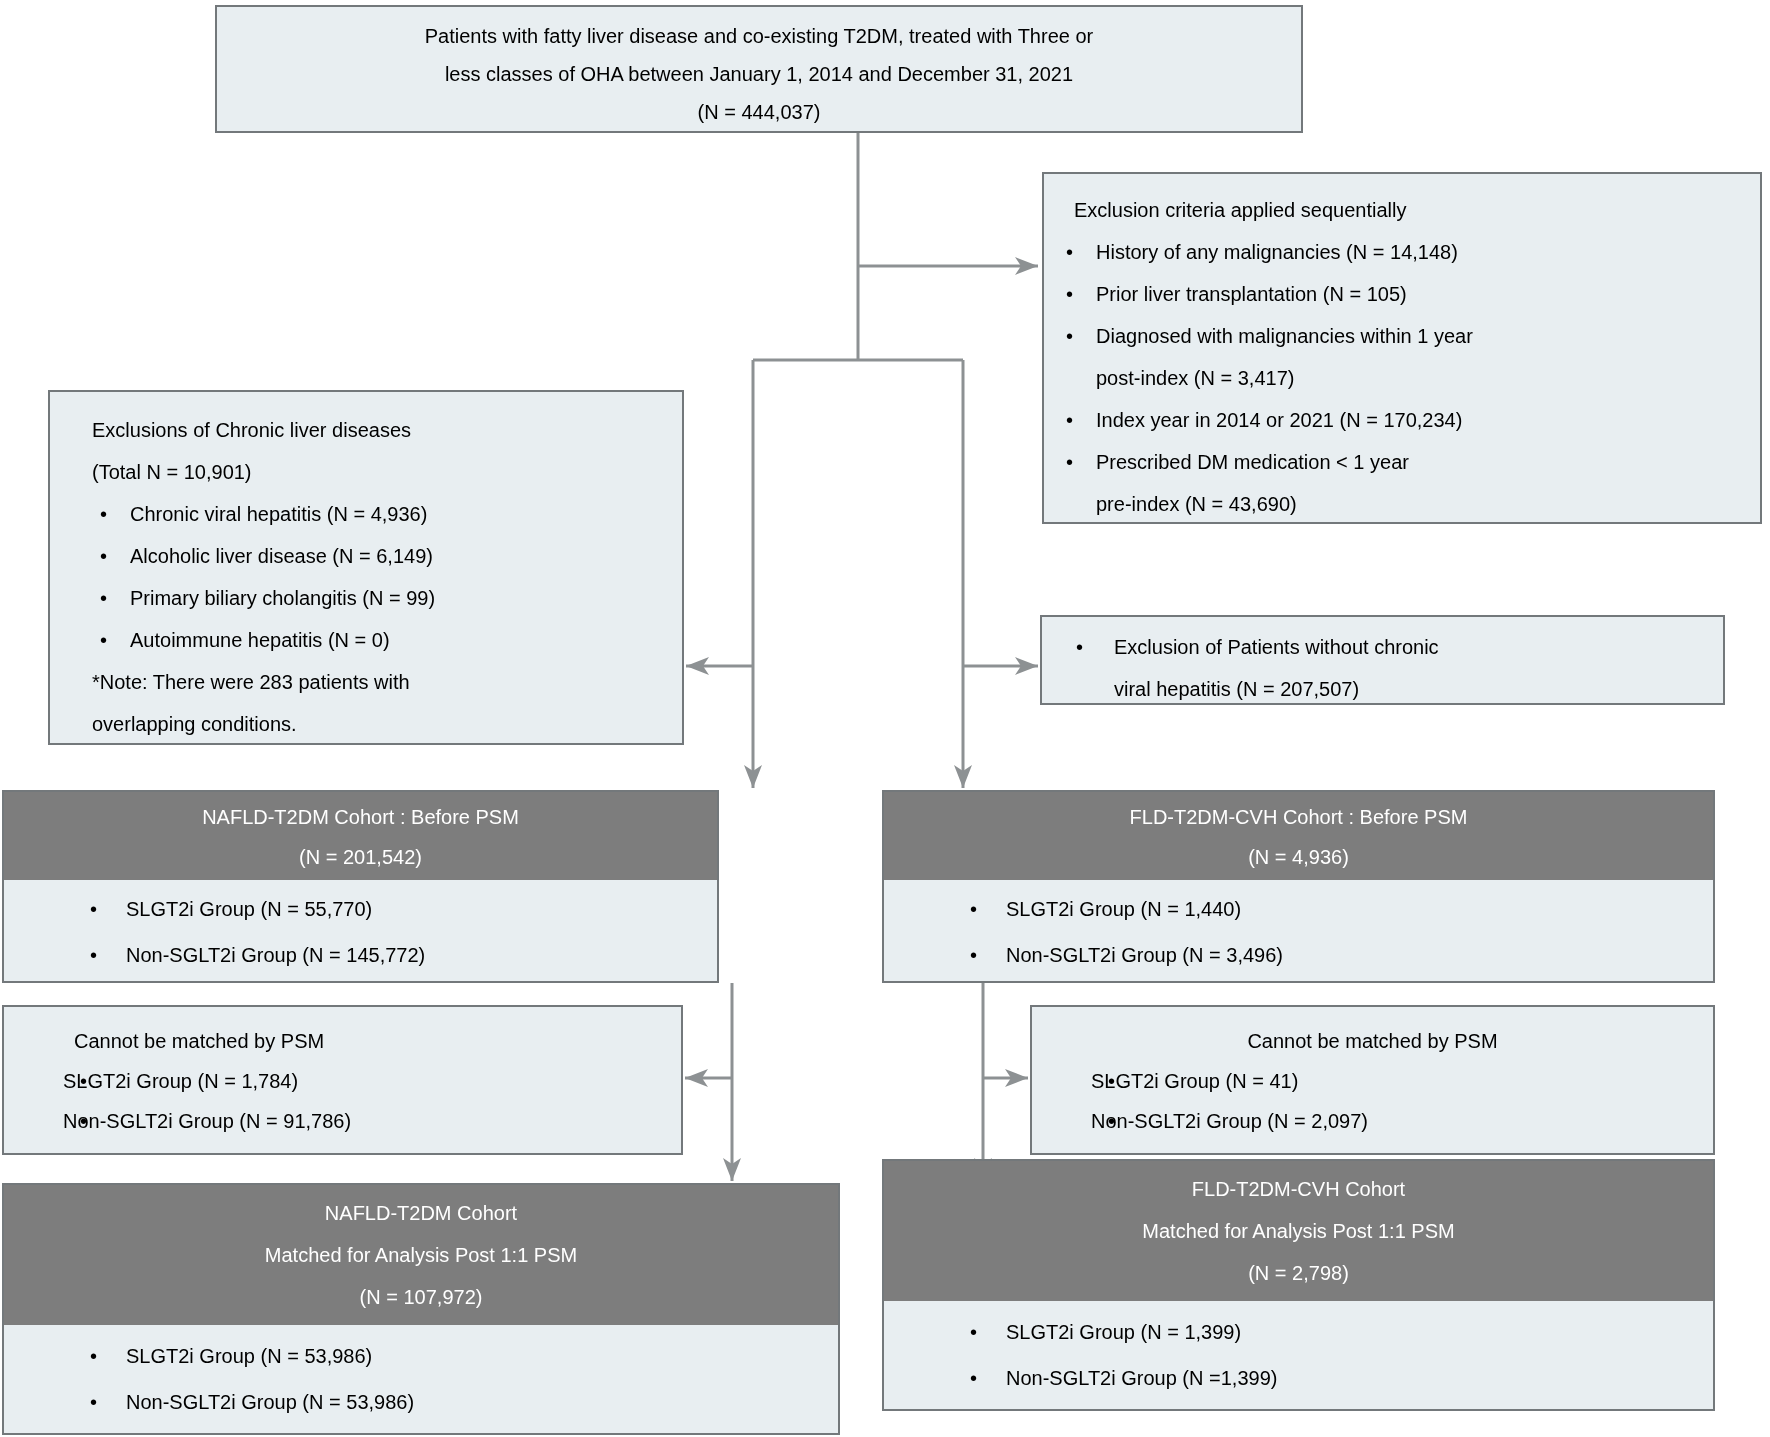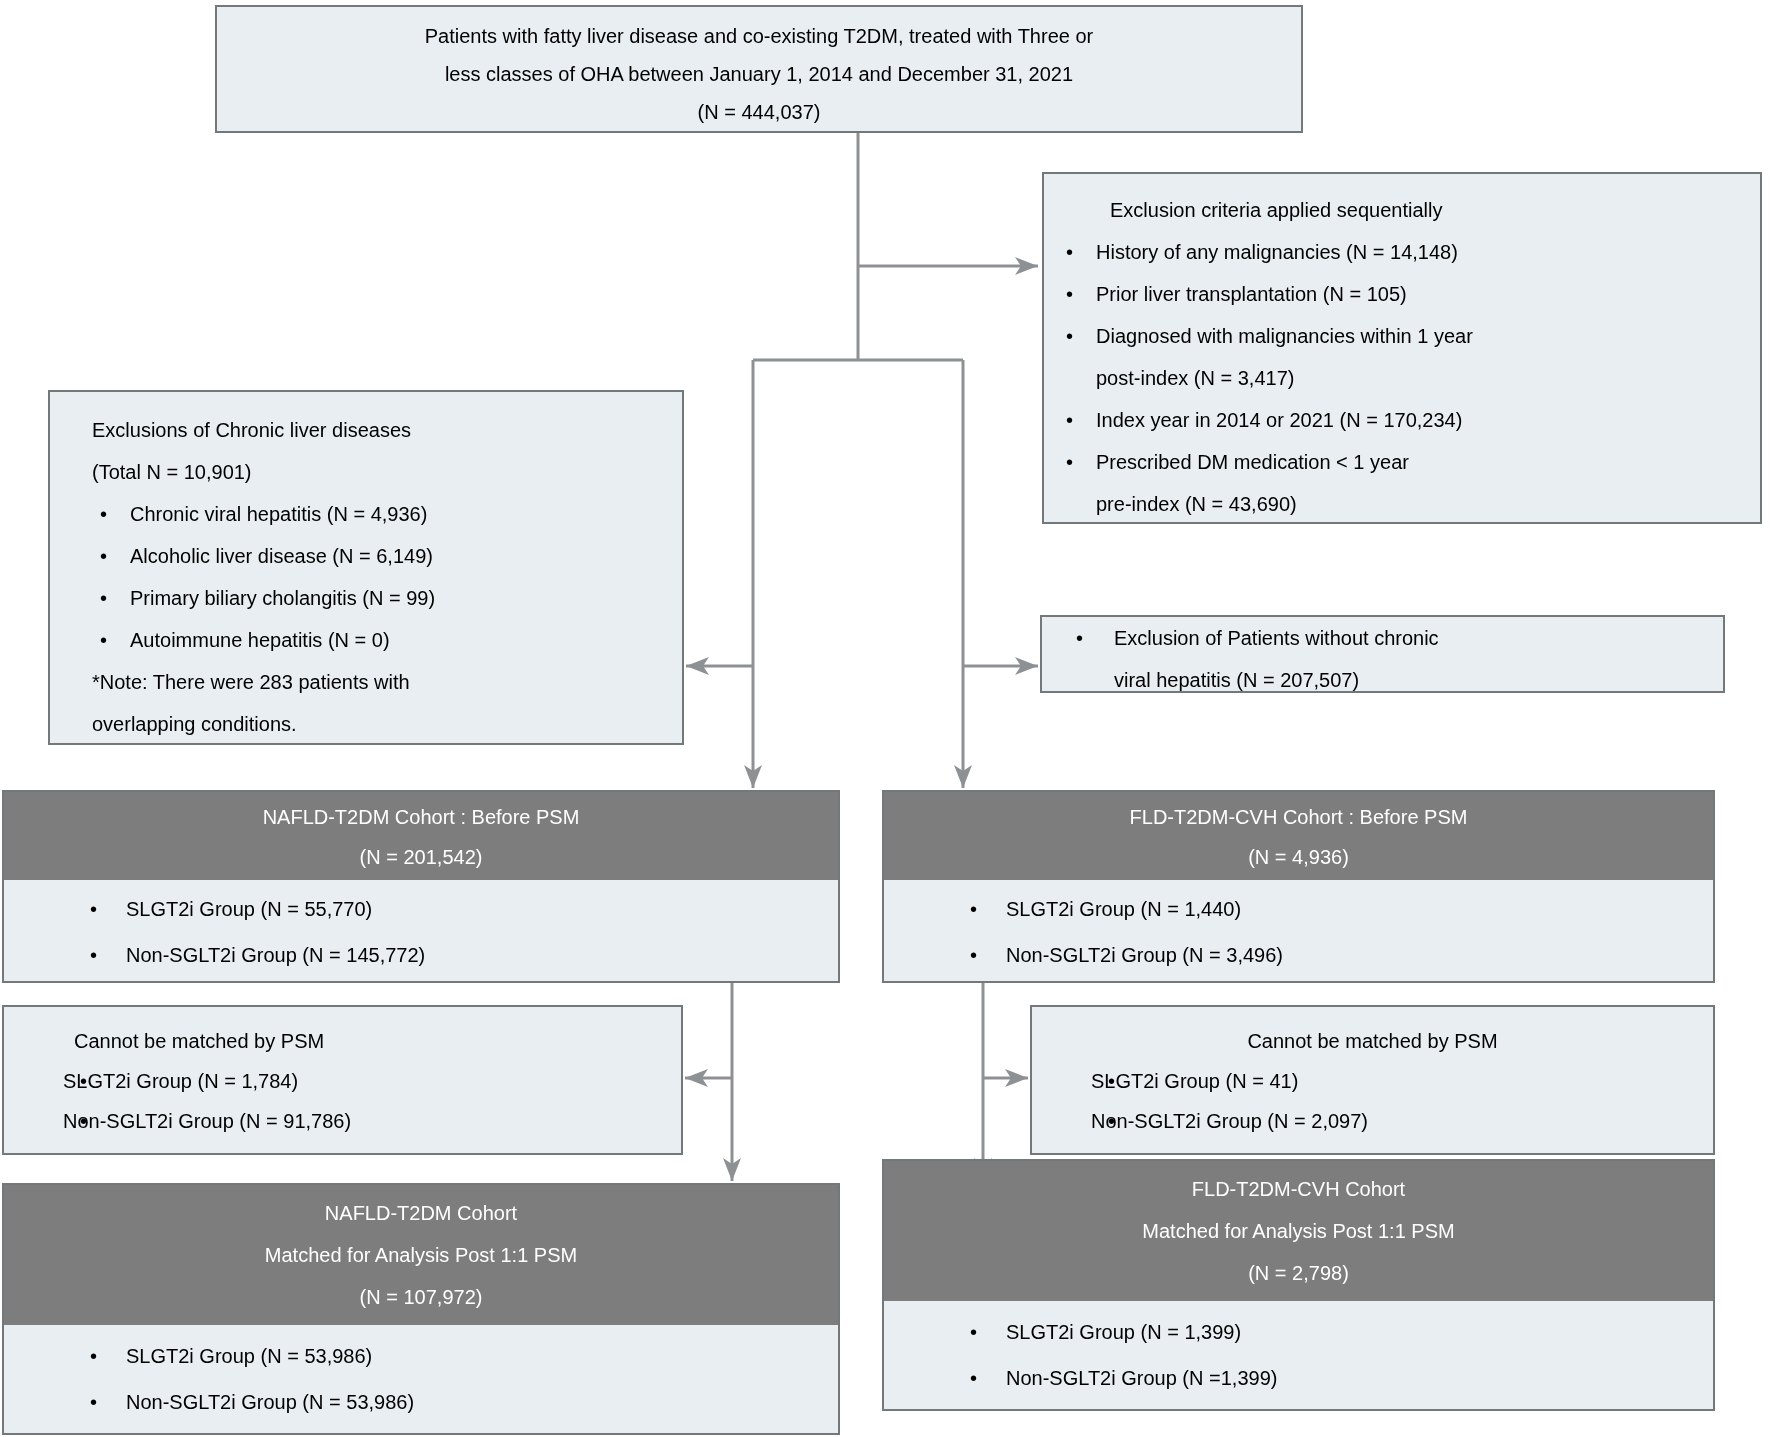--- a/index.html
+++ b/index.html
@@ -54,35 +54,35 @@
     top: 0;
   }
 
   
   #top-box { left: 215px; top: 5px; width: 1088px; height: 128px; padding-top: 10px; text-align: center; }
   #top-box .line { line-height: 38px; }
 
   
   #exclusion-criteria-box { left: 1042px; top: 172px; width: 720px; height: 352px; padding-top: 15px; }
   #exclusion-criteria-box .line, #exclusion-criteria-box .b-row { line-height: 42px; }
-  #exclusion-criteria-box .title { padding-left: 30px; margin-left: 36px; }
+  #exclusion-criteria-box .title { padding-left: 30px; }
   #exclusion-criteria-box .b-row { padding-left: 52px; --dot-x: 22px; }
 
   
   #chronic-liver-box { left: 48px; top: 390px; width: 636px; height: 355px; padding-top: 17px; }
   #chronic-liver-box .line, #chronic-liver-box .b-row { line-height: 42px; }
   #chronic-liver-box .title, #chronic-liver-box .note { padding-left: 42px; }
   #chronic-liver-box .b-row { padding-left: 80px; --dot-x: 50px; }
 
   
-  #cvh-exclusion-box { left: 1040px; top: 615px; width: 685px; height: 78px; }
+  #cvh-exclusion-box { left: 1040px; top: 615px; width: 685px; height: 90px; padding-top: 9px; }
   #cvh-exclusion-box .b-row { padding-left: 72px; --dot-x: 34px; line-height: 42px; }
 
   
-  #nafld-before-box { left: 2px; top: 790px; width: 838px; height: 193px; }
+  #nafld-before-box { left: 2px; top: 790px; width: 717px; height: 193px; }
   #fld-before-box  { left: 882px; top: 790px; width: 833px; height: 193px; }
   #nafld-before-box .cohort-header, #fld-before-box .cohort-header { height: 88px; padding-top: 5px; }
   #nafld-before-box .cohort-header .line, #fld-before-box .cohort-header .line { line-height: 40px; }
   #nafld-before-box .cohort-body, #fld-before-box .cohort-body { height: 105px; padding-top: 6px; }
   #nafld-before-box .cohort-body .b-row, #fld-before-box .cohort-body .b-row { padding-left: 122px; --dot-x: 86px; line-height: 46px; }
 
   
   #nafld-unmatched-box { left: 2px; top: 1005px; width: 681px; height: 150px; padding-top: 14px; }
   #fld-unmatched-box  { left: 1030px; top: 1005px; width: 685px; height: 150px; padding-top: 14px; }
   #nafld-unmatched-box .line, #nafld-unmatched-box .b-row,

